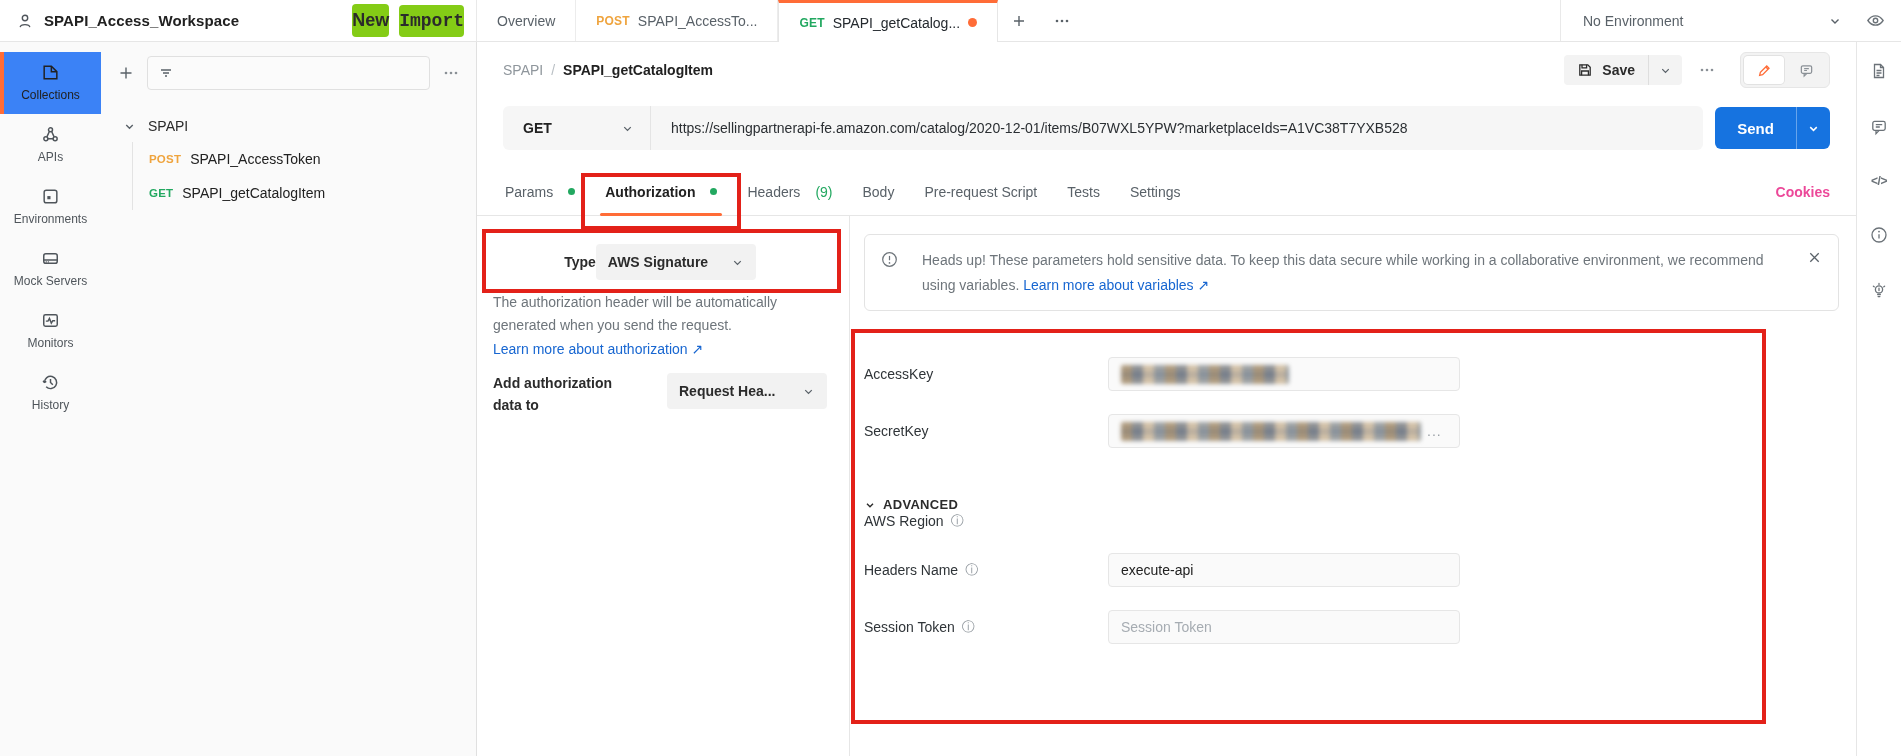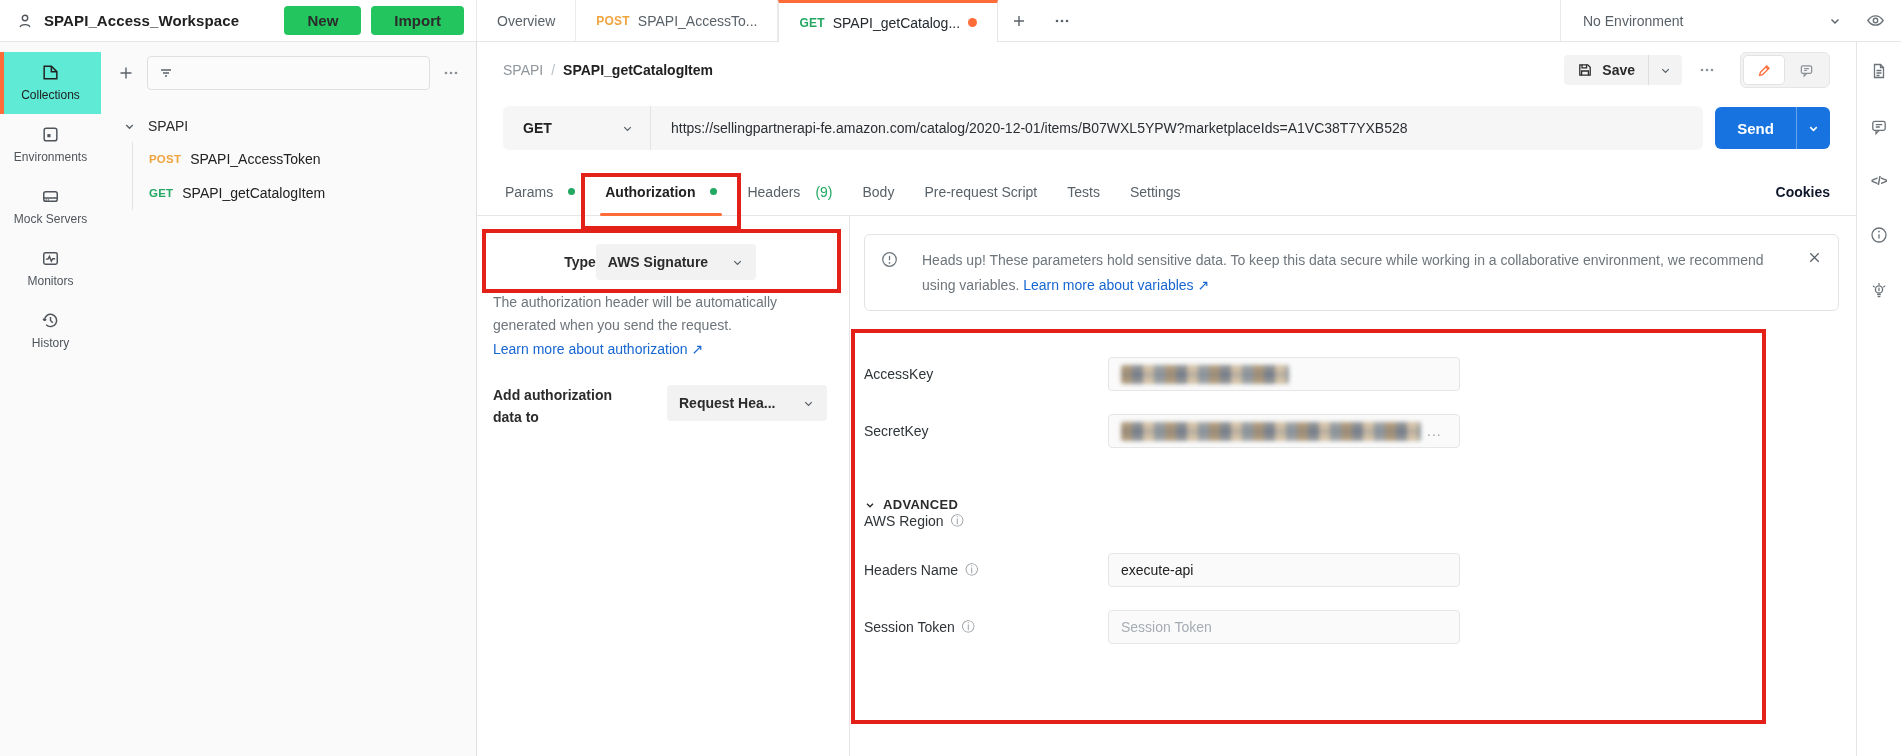--- a/index.html
+++ b/index.html
@@ -5,38 +5,38 @@
   *{box-sizing:border-box;margin:0;padding:0}
   html,body{background:#dfe1e4}
   .app{position:relative;width:1901px;height:756px;background:#fff;overflow:hidden;
        font-family:"Liberation Sans",sans-serif;font-size:14px;color:#212121;display:flex;flex-direction:column}
   svg{display:block}
 
   
   .topbar{flex:0 0 42px;display:flex;align-items:stretch;border-bottom:1px solid #e6e6e6;background:#fff}
   .topbar-left{flex:0 0 477px;display:flex;align-items:center;gap:10px;padding:0 12px 0 16px;border-right:1px solid #e9e9e9}
   .ws-title{font-weight:700;font-size:15px;letter-spacing:.1px}
-  .btn-gray{background:#22c55e;border-radius:4px;padding:6px 23px;font-weight:600;font-size:15px;color:#2b2b2b}
+  .btn-gray{background:#84cc16;border-radius:4px;padding:6px 0;font-weight:600;font-size:18px;color:#2b2b2b}
   .btn-gray.first{margin-left:auto}
   .topbar-tabs{flex:1;display:flex;align-items:stretch;min-width:0}
   .tab{display:flex;align-items:center;gap:8px;padding:0 20px;color:#596168;border-right:1px solid #ececec;font-size:14px;white-space:nowrap}
   .tab .method{font-size:12px;font-weight:700}
   .tab.active{background:#fff;color:#24292e;border-left:1px solid #e6e6e6;border-right:1px solid #e6e6e6;
               border-top:3px solid #ff6c37;margin-bottom:-1px;padding-top:0}
   .unsaved-dot{width:9px;height:9px;border-radius:50%;background:#ff6c37}
   .tab-tool{display:flex;align-items:center;padding:0 13px;color:#596168}
   .topbar-right{flex:0 0 341px;border-left:1px solid #e9e9e9;display:flex;align-items:center;gap:18px;padding:0 16px;color:#596168}
   .env-select{flex:1;display:flex;align-items:center;justify-content:space-between;padding:0 6px;color:#596168}
 
   
   .body{flex:1;display:flex;min-height:0}
 
   .rail{flex:0 0 101px;background:#fafafa;padding-top:10px;display:flex;flex-direction:column}
   .rail-item{position:relative;display:flex;flex-direction:column;align-items:center;gap:6px;padding:11px 0 12px;color:#4f555b;font-size:12px}
-  .rail-item.active{background:#5eead4;color:#212121}
+  .rail-item.active{background:#3b82f6;color:#212121}
   .rail-item.active::before{content:"";position:absolute;left:0;top:0;bottom:0;width:4px;background:#ff6c37}
 
   .panel{flex:0 0 376px;background:#fafafa;border-right:1px solid #e0e0e0;padding:10px 0}
   .panel-toolbar{display:flex;align-items:center;gap:12px;padding:4px 16px}
   .search{flex:1;height:34px;border:1px solid #e0e0e0;border-radius:4px;background:#fbfbfb;display:flex;align-items:center;padding:0 10px;color:#6b6b6b}
   .tree{margin-top:16px;font-size:14px}
   .tree-root{display:flex;align-items:center;gap:12px;padding:8px 16px 8px 22px;color:#2b2b2b}
   .tree-children{margin-left:31px;border-left:1px solid #e3e3e3}
   .tree-row{display:flex;align-items:center;gap:9px;padding:9px 10px 9px 16px}
   .method{font-size:11.5px;font-weight:700;letter-spacing:.2px}
@@ -64,32 +64,32 @@
   .send-label{flex:1;display:flex;align-items:center;justify-content:center;font-weight:700;font-size:15px}
   .send-arrow{width:34px;display:flex;align-items:center;justify-content:center;border-left:1px solid rgba(255,255,255,.35)}
 
   .req-tabs{flex:0 0 48px;display:flex;align-items:center;padding:0 26px;border-bottom:1px solid #e6e6e6}
   .rtab{position:relative;display:flex;align-items:center;gap:15px;padding:0 15px;height:100%;color:#596168;white-space:nowrap}
   .rtab:first-child{padding-left:2px}
   .rtab.active{color:#212121;font-weight:600}
   .rtab.active .underline{position:absolute;left:10px;right:10px;bottom:-1px;height:3px;background:#ff6c37;border-radius:2px}
   .dot-green{width:7px;height:7px;border-radius:50%;background:#22a860}
   .count-green{color:#22a860}
-  .cookies{margin-left:auto;color:#0f172a;font-weight:600}
+  .cookies{margin-left:auto;color:#ec4899;font-weight:600}
 
   .content{flex:1;display:flex;min-height:0;position:relative}
   .auth-left{flex:0 0 373px;border-right:1px solid #e6e6e6;padding:24px 22px 0 16px;position:relative}
   .type-row{display:flex;align-items:center;justify-content:center;height:44px}
   .flabel-strong{font-weight:600;color:#2b2b2b}
   .dd{width:160px;height:36px;background:#f2f2f2;border-radius:4px;display:flex;align-items:center;justify-content:space-between;
       padding:0 12px;font-weight:600;color:#2b2b2b}
   .dd .chev{color:#596168}
   .auth-desc{color:#6e757b;margin-top:7px;line-height:1.65;max-width:335px}
   .link{color:#1766d1}
-  .addto-row{display:flex;justify-content:space-between;align-items:flex-start;margin-top:28px}
+  .addto-row{display:flex;justify-content:space-between;align-items:flex-start;margin-top:16px}
   .addto-label{font-weight:600;line-height:1.55;width:150px;color:#2b2b2b}
 
   .auth-right{flex:1;min-width:0;position:relative;padding:18px 0 0 14px}
   .banner{width:975px;display:flex;gap:24px;border:1px solid #e3e3e3;border-radius:6px;padding:13px 16px;color:#6e757b}
   .banner-text{flex:1;line-height:1.75}
   .banner-close{color:#596168;padding-top:2px}
   .form{margin-top:46px}
   .frow{display:flex;align-items:center;margin-bottom:23px}
   .flabel{flex:0 0 244px;display:flex;align-items:center;gap:7px;color:#2f3438}
   .info-i{color:#8f969c;font-size:13px}
@@ -120,21 +120,21 @@
   <div class="topbar">
     <div class="topbar-left">
       <span class="icon">
         <svg width="18" height="18" viewBox="0 0 18 18" fill="none" stroke="#4f555b" stroke-width="1.4">
             <circle cx="9" cy="6" r="2.7"></circle>
             <path d="M4.2 15.2c.6-3.4 9-3.4 9.6 0"></path>
           </svg>
       </span>
       <span class="ws-title">SPAPI_Access_Workspace</span>
       <button class="btn-gray first" style="border:none;cursor:pointer;font-family:inherit">New</button>
-      <button class="btn-gray" style="border:none;cursor:pointer;font-family:Liberation Sans, sans-serif">Import</button>
+      <button class="btn-gray" style="border:none;cursor:pointer;font-family:Liberation Mono, monospace">Import</button>
     </div>
 
     <div class="topbar-tabs">
       <div class="tab">
         <span>Overview</span>
       </div>
       <div class="tab">
         <span class="method post">POST</span>
         <span>SPAPI_AccessTo...</span>
       </div>
@@ -179,20 +179,31 @@
 
     <div class="rail">
       <div class="rail-item active">
         <span>
           <svg width="19" height="19" viewBox="0 0 18 18" fill="none" stroke="currentColor" stroke-width="1.4">
               <path d="M3 3h6.8L15 8.2V15H3Z"></path>
               <path d="M9.8 3v5.2H15"></path>
             </svg>
         </span>
         <span>Collections</span>
+      </div>
+      <div class="rail-item">
+        <span>
+          <svg width="19" height="19" viewBox="0 0 18 18" fill="none" stroke="currentColor" stroke-width="1.4">
+              <circle cx="9" cy="4.6" r="1.9"></circle>
+              <circle cx="4.6" cy="13" r="1.9"></circle>
+              <circle cx="13.4" cy="13" r="1.9"></circle>
+              <path d="M7.9 6.2 5.6 11.2M10.1 6.2l2.3 5M6.5 13h5"></path>
+            </svg>
+        </span>
+        <span>APIs</span>
       </div>
       <div class="rail-item">
         <span>
           <svg width="19" height="19" viewBox="0 0 18 18" fill="none" stroke="currentColor" stroke-width="1.4">
               <rect x="3" y="3" width="12" height="12" rx="2"></rect>
               <rect x="6" y="8.6" width="3" height="3" fill="currentColor" stroke="none"></rect>
               <path d="M11.8 11.6v.01" stroke-width="2"></path>
             </svg>
         </span>
         <span>Environments</span>

